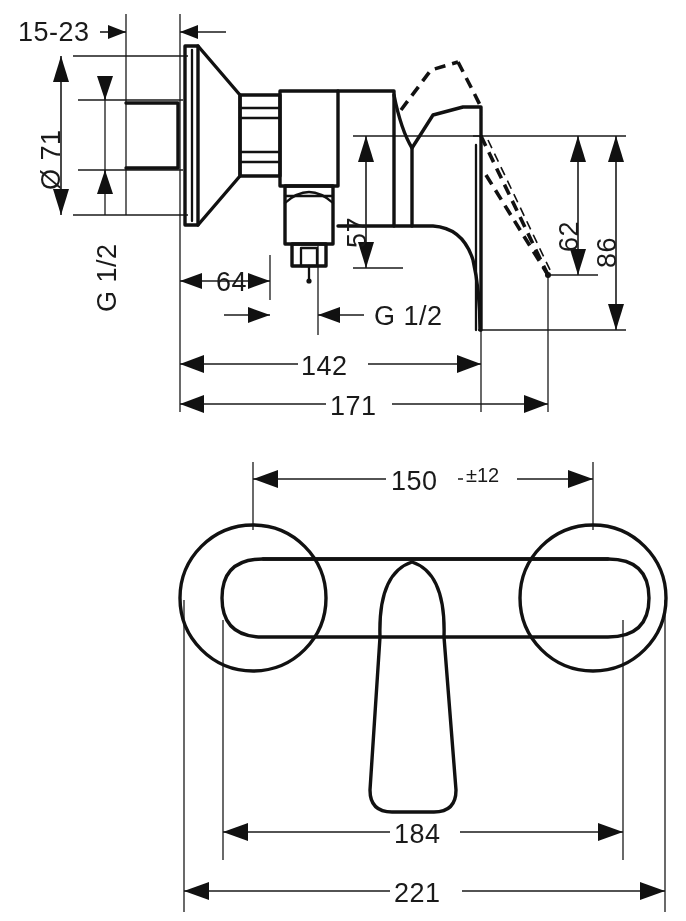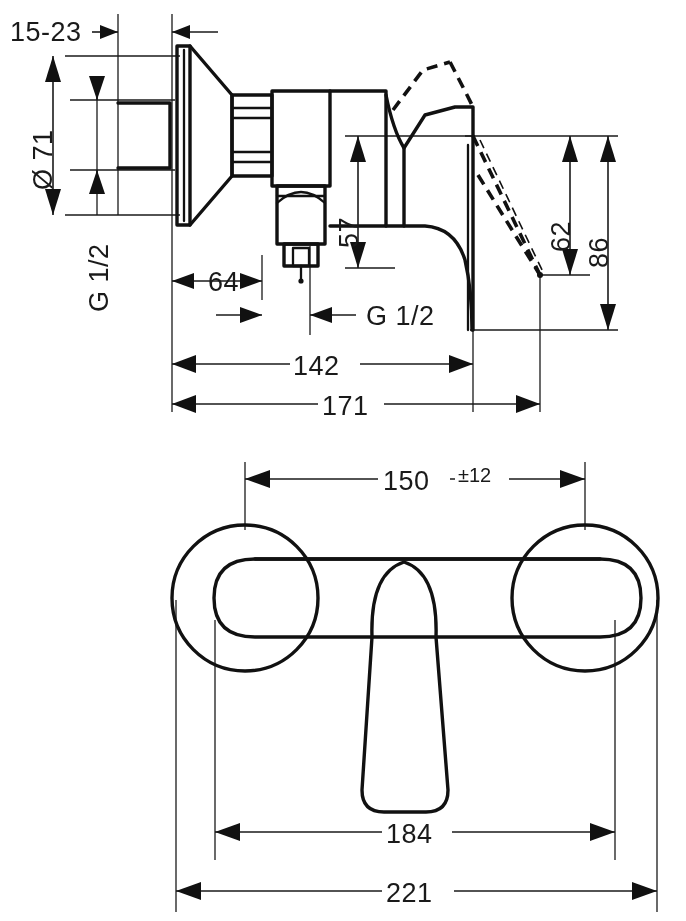--- a/index.html
+++ b/index.html
@@ -11,20 +11,21 @@
     width: 686px;
     height: 921px;
     font-family: "Liberation Sans", sans-serif;
     color: #1a1a1a;
     overflow: hidden;
   }
   #drawing-root {
     position: relative;
     width: 570px;
     height: 921px;
+    margin-left: 8px;
   }
   svg#tech-drawing {
     display: block;
     width: 686px;
     height: 921px;
   }
   .dim-text {
     font-family: "Liberation Sans", sans-serif;
     font-size: 27px;
     fill: #1a1a1a;

